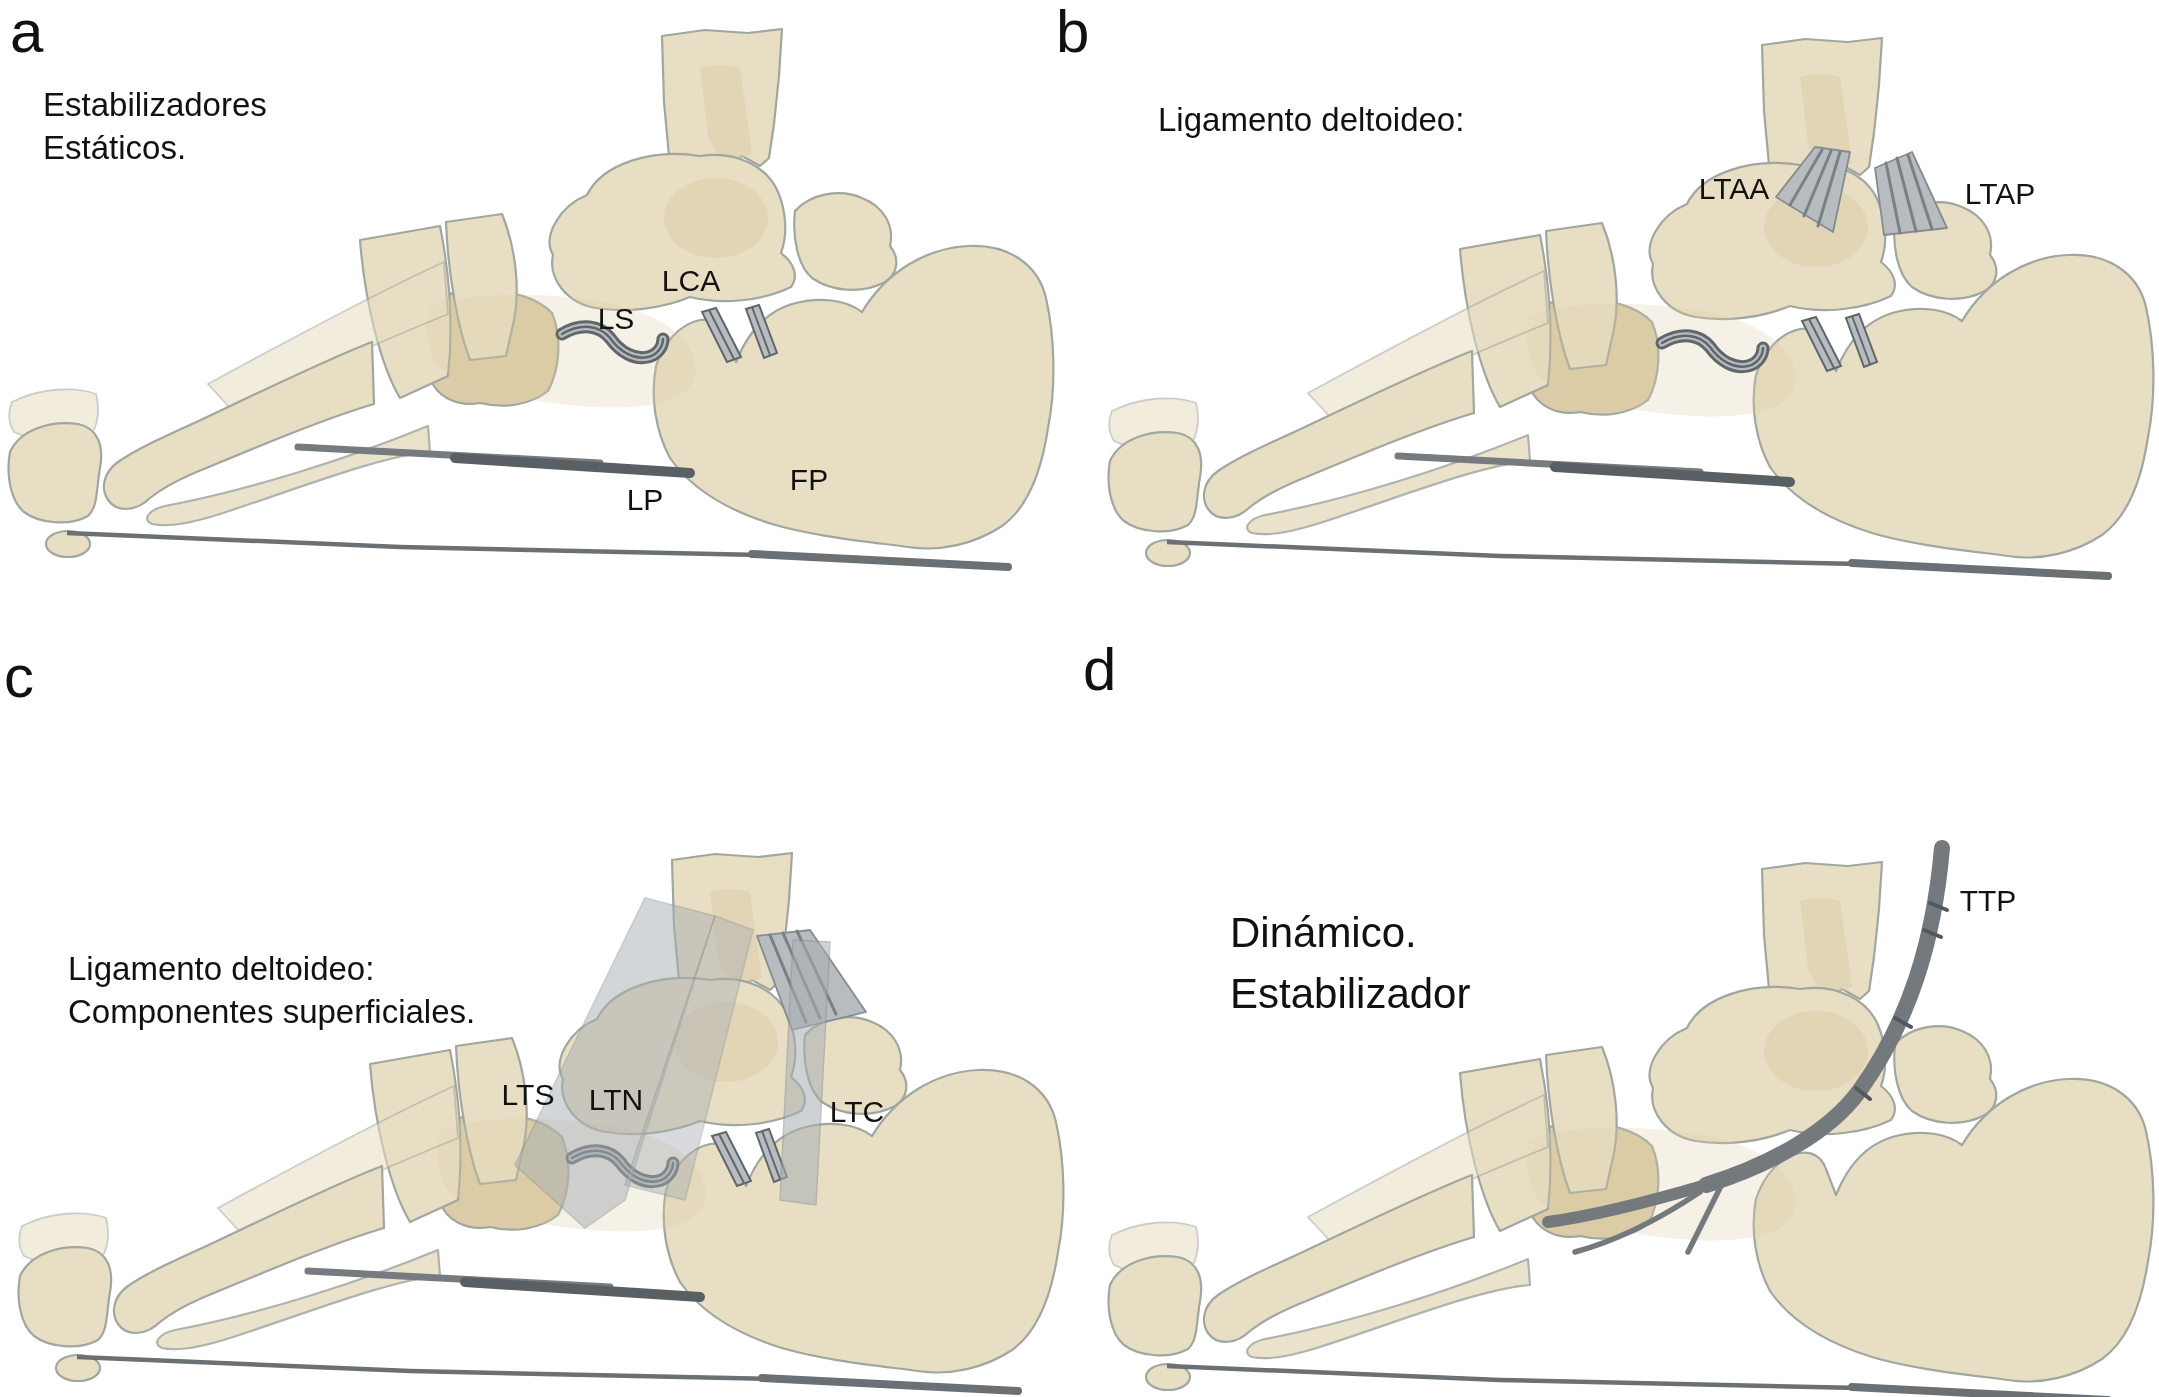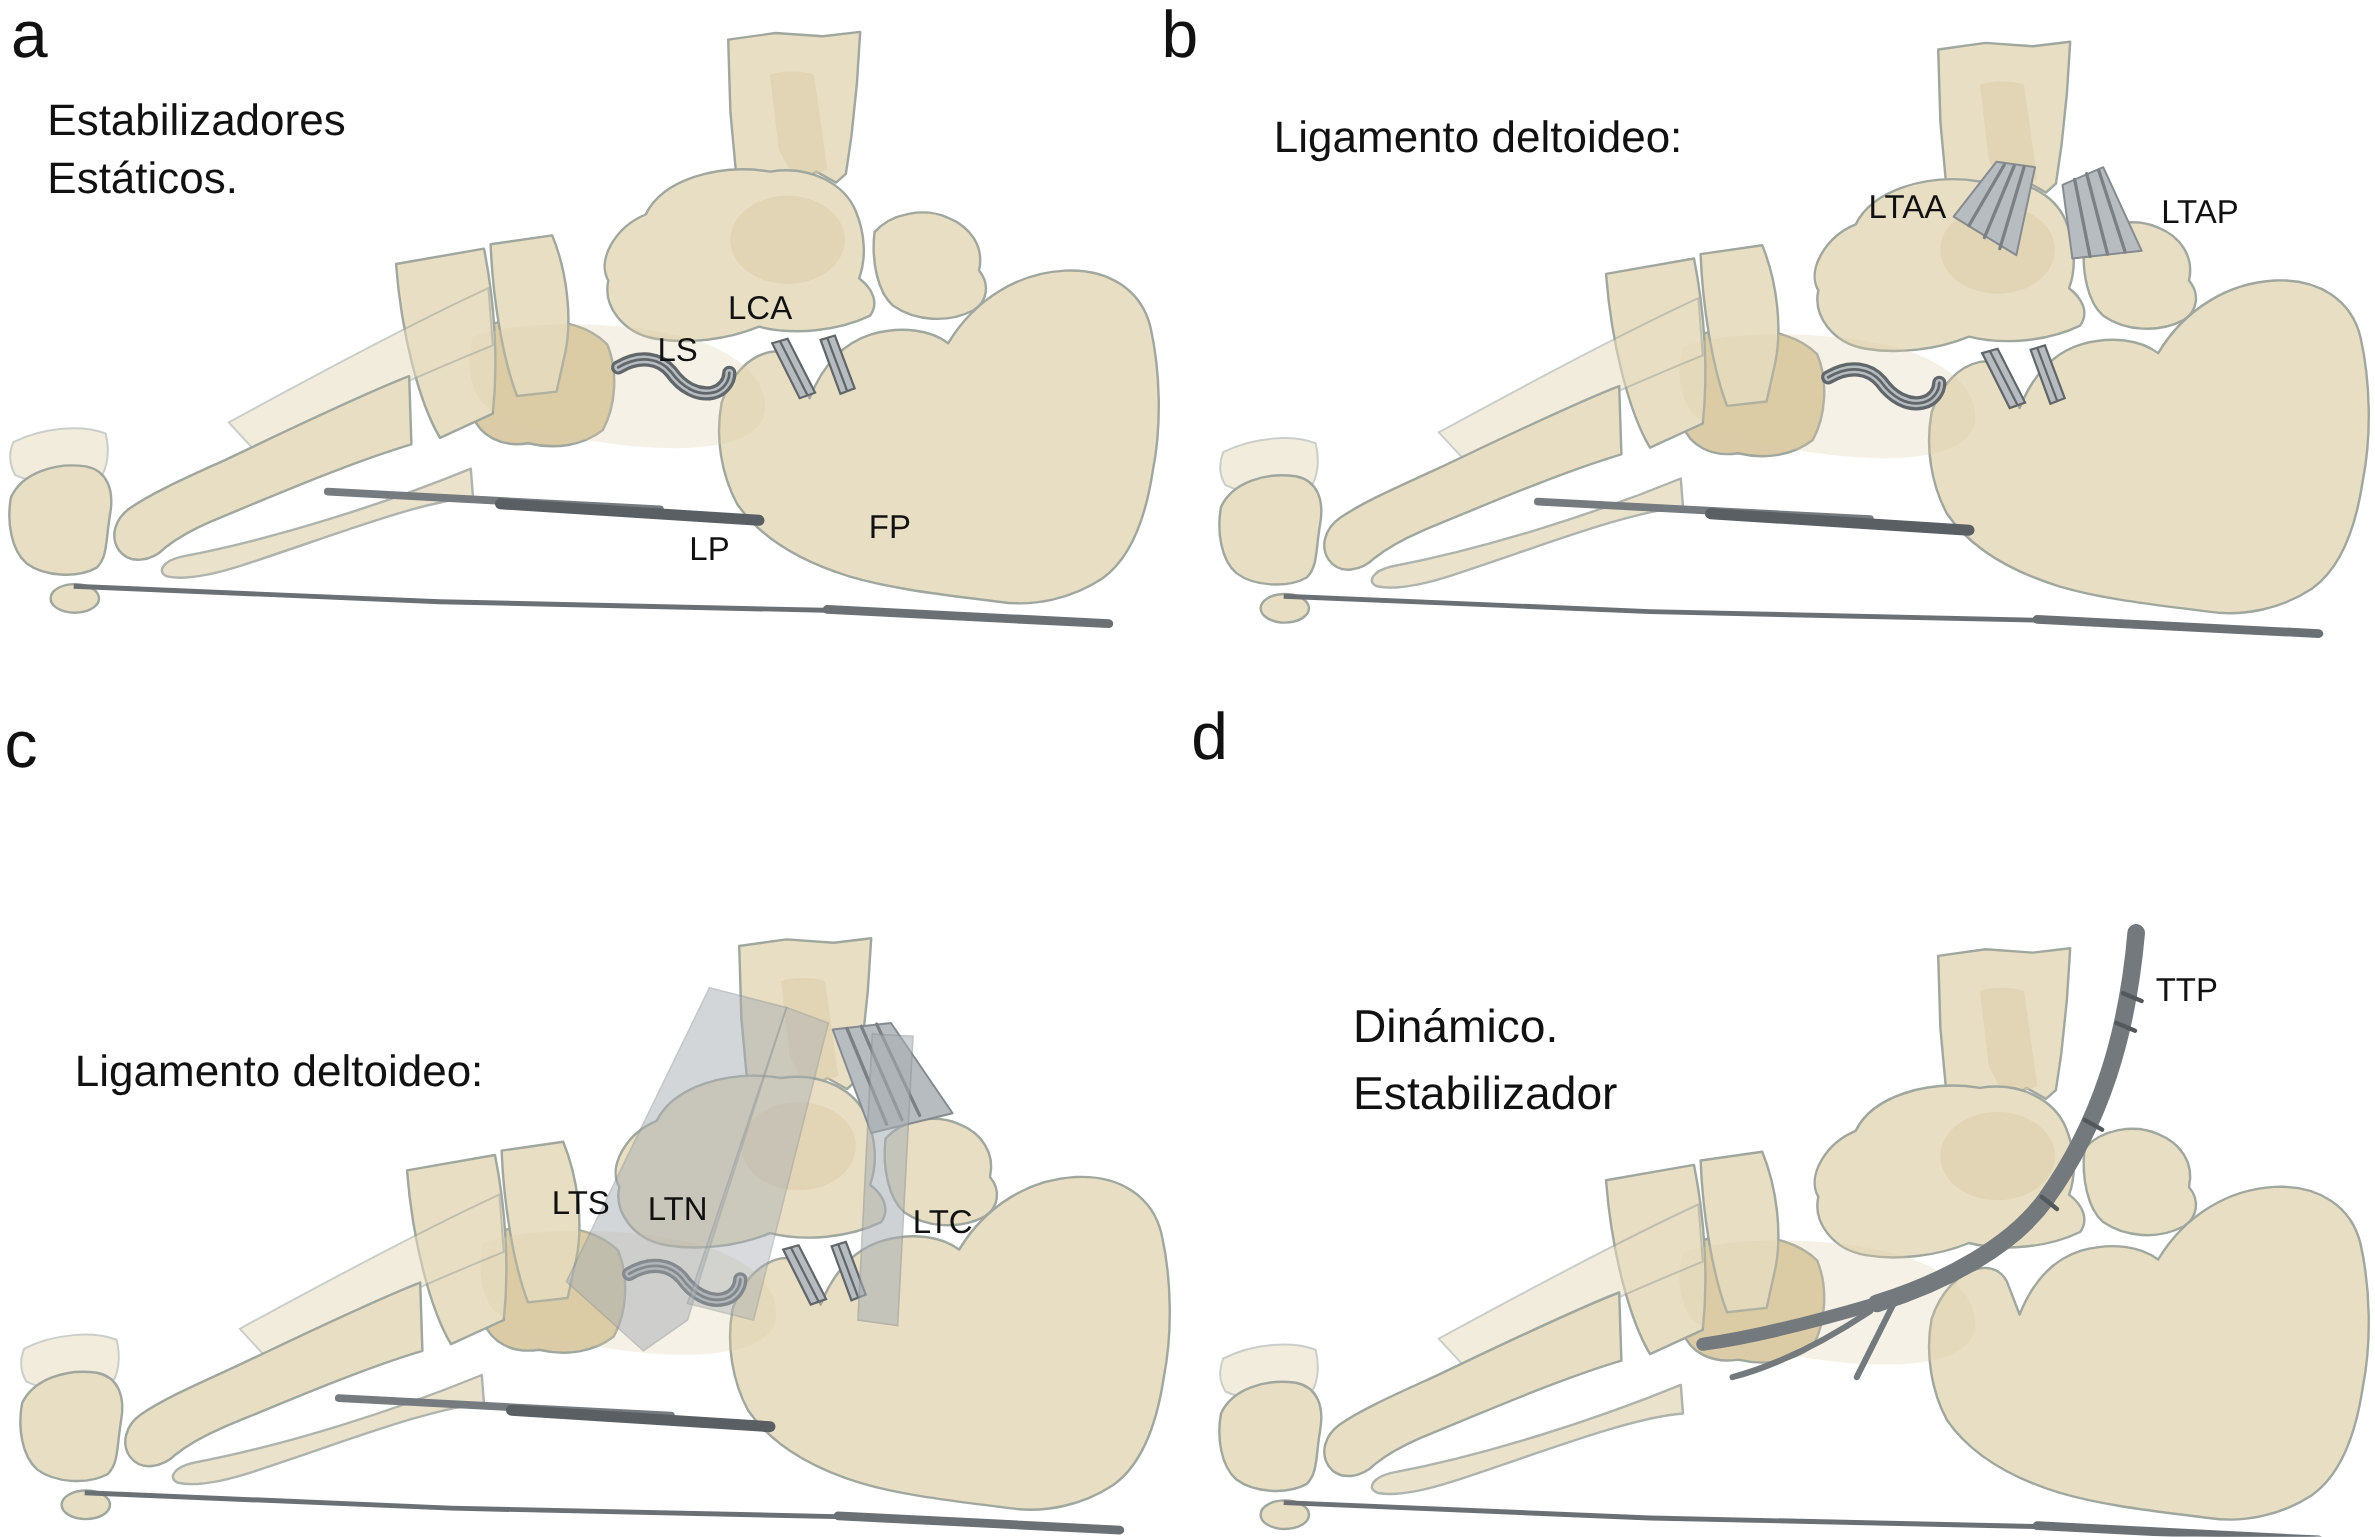--- a/index.html
+++ b/index.html
@@ -11,21 +11,21 @@
     overflow:hidden;
   }
   #figure-svg{position:absolute;left:0;top:0;}
   .panel-letter{
     position:absolute;
     font-size:60px;line-height:1.05;
     color:var(--txt,#111);
   }
   .panel-title{
     position:absolute;
-    font-size:40px;line-height:1.3;
+    font-size:33px;line-height:1.3;
     color:var(--txt,#111);
     white-space:nowrap;
   }
   .panel-title.big{font-size:42px;line-height:1.45;}
   .lig-label{
     position:absolute;
     transform:translate(-50%,-50%);
     font-size:30px;
     color:var(--txt,#111);
     white-space:nowrap;
@@ -174,20 +174,21 @@
   <div class="panel-letter" style="left:1056px;top:0px">b</div>
   <div class="panel-title" style="left:1158px;top:99px">
     <div>Ligamento deltoideo:</div>
   </div>
   <div class="lig-label" style="left:1734px;top:189px">LTAA</div>
   <div class="lig-label" style="left:2000px;top:194px">LTAP</div>
 
   <div class="panel-letter" style="left:4px;top:645px">c</div>
   <div class="panel-title" style="left:68px;top:948px">
     <div>Ligamento deltoideo:</div>
+    <div>Componentes superficiales.</div>
   </div>
   <div class="lig-label" style="left:616px;top:1100px">LTN</div>
   <div class="lig-label" style="left:528px;top:1095px">LTS</div>
   <div class="lig-label" style="left:857px;top:1112px">LTC</div>
 
   <div class="panel-letter" style="left:1083px;top:638px">d</div>
   <div class="panel-title big" style="left:1230px;top:903px">
     <div>Dinámico.</div>
     <div>Estabilizador</div>
   </div>

